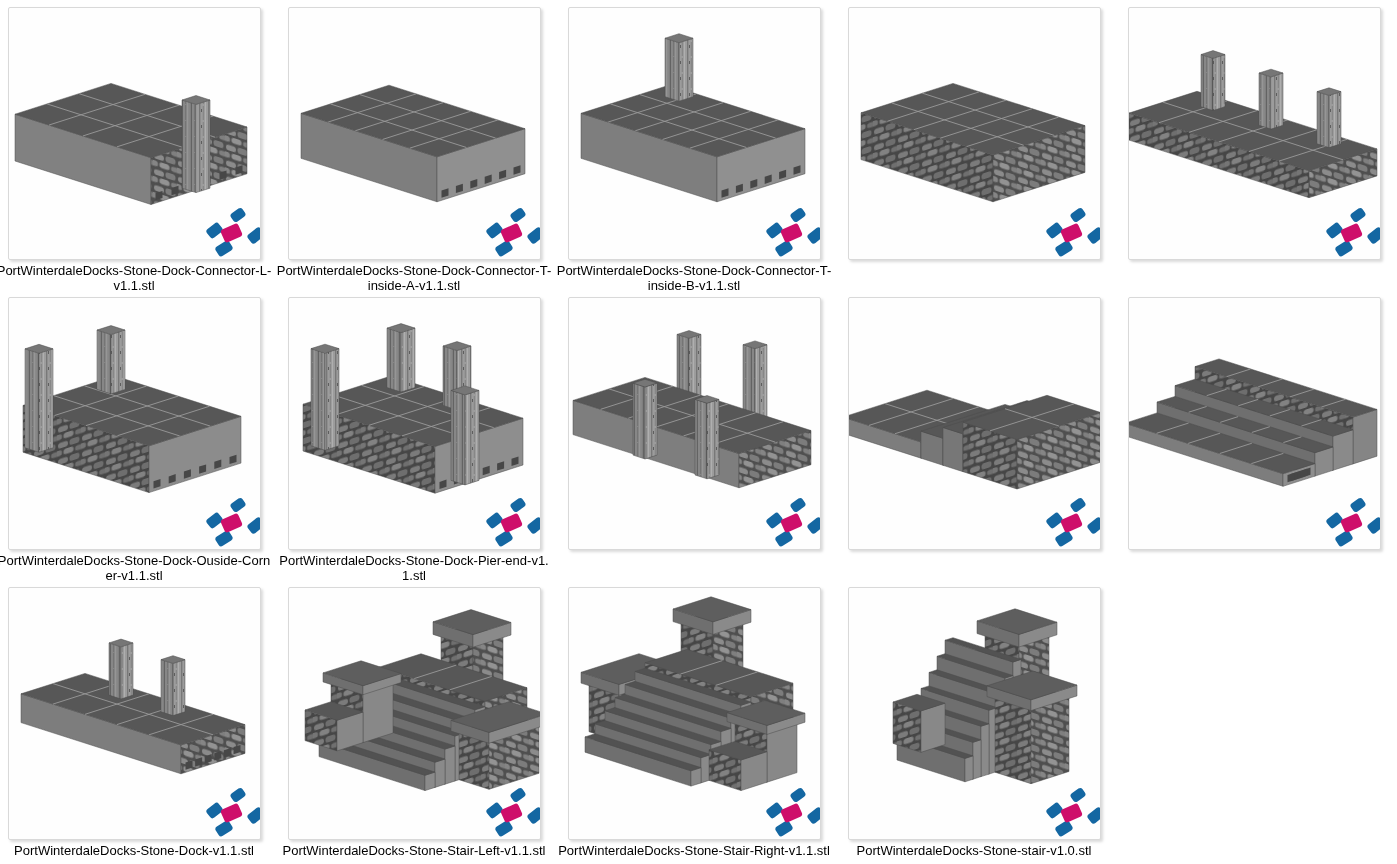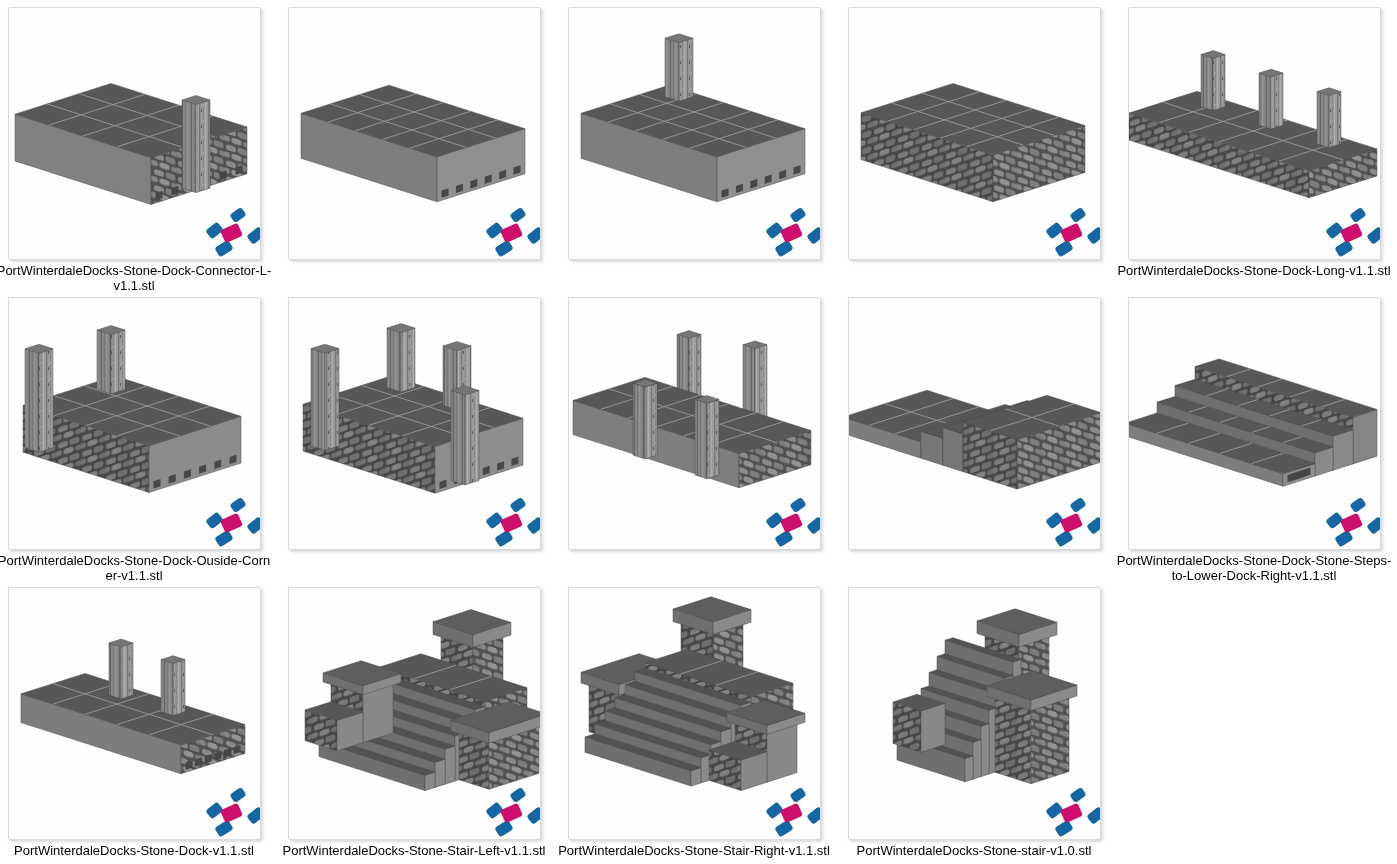--- a/index.html
+++ b/index.html
@@ -126,20 +126,21 @@
         <svg class="logo" viewBox="0 0 56 54" width="56" height="54">
           <g fill="#1467a2">
             <rect x="27" y="7" width="14" height="10" rx="3" transform="rotate(-35 34 12)"></rect>
             <rect x="3" y="22" width="15" height="11" rx="3" transform="rotate(-38 10.5 27.5)"></rect>
             <rect x="44" y="27" width="16" height="11" rx="3" transform="rotate(-38 52 32.5)"></rect>
             <rect x="12" y="40" width="16" height="11" rx="3" transform="rotate(-33 20 45.5)"></rect>
           </g>
           <rect x="18" y="23" width="19" height="14" rx="3" fill="#ce0e6a" transform="rotate(-24 27.5 30)"></rect>
         </svg>
       </div>
+    <div class="caption">PortWinterdaleDocks-Stone-Dock-Connector-T-inside-A-v1.1.stl</div>
   </div>
 
   <div class="tile">
     <div class="card">
         <svg class="render" viewBox="0 0 253 253" width="253" height="253">
           <polygon points="12.0,105.3 148.0,148.8 148.0,193.8 12.0,150.3" fill="#7e7e7e" stroke="#4c4c4c" stroke-width="0.5"></polygon>
           <polygon points="236.0,120.7 148.0,148.8 148.0,193.8 236.0,165.7" fill="#909090" stroke="#4c4c4c" stroke-width="0.5"></polygon>
           <polygon points="100.0,77.2 236.0,120.7 148.0,148.8 12.0,105.3" fill="#575757" stroke="#4c4c4c" stroke-width="0.5"></polygon>
           <g stroke="#9a9a9a" stroke-width="0.9">
             <line x1="127.2" y1="85.864" x2="39.2" y2="114.024"></line>
@@ -162,20 +163,21 @@
         <svg class="logo" viewBox="0 0 56 54" width="56" height="54">
           <g fill="#1467a2">
             <rect x="27" y="7" width="14" height="10" rx="3" transform="rotate(-35 34 12)"></rect>
             <rect x="3" y="22" width="15" height="11" rx="3" transform="rotate(-38 10.5 27.5)"></rect>
             <rect x="44" y="27" width="16" height="11" rx="3" transform="rotate(-38 52 32.5)"></rect>
             <rect x="12" y="40" width="16" height="11" rx="3" transform="rotate(-33 20 45.5)"></rect>
           </g>
           <rect x="18" y="23" width="19" height="14" rx="3" fill="#ce0e6a" transform="rotate(-24 27.5 30)"></rect>
         </svg>
       </div>
+    <div class="caption">PortWinterdaleDocks-Stone-Dock-Connector-T-inside-B-v1.1.stl</div>
   </div>
 
   <div class="tile">
     <div class="card">
         <svg class="render" viewBox="0 0 253 253" width="253" height="253">
           <polygon points="12.0,104.8 144.0,147.0 144.0,193.8 12.0,151.6" fill="url(#stL)" stroke="#4c4c4c" stroke-width="0.5"></polygon>
           <polygon points="236.0,117.6 144.0,147.0 144.0,193.8 236.0,164.4" fill="url(#stR)" stroke="#4c4c4c" stroke-width="0.5"></polygon>
           <polygon points="104.0,75.4 236.0,117.6 144.0,147.0 12.0,104.8" fill="#575757" stroke="#4c4c4c" stroke-width="0.5"></polygon>
           <g stroke="#9a9a9a" stroke-width="0.9">
             <line x1="130.4" y1="83.80799999999999" x2="38.400000000000006" y2="113.24799999999999"></line>
@@ -225,21 +227,20 @@
         <svg class="logo" viewBox="0 0 56 54" width="56" height="54">
           <g fill="#1467a2">
             <rect x="27" y="7" width="14" height="10" rx="3" transform="rotate(-35 34 12)"></rect>
             <rect x="3" y="22" width="15" height="11" rx="3" transform="rotate(-38 10.5 27.5)"></rect>
             <rect x="44" y="27" width="16" height="11" rx="3" transform="rotate(-38 52 32.5)"></rect>
             <rect x="12" y="40" width="16" height="11" rx="3" transform="rotate(-33 20 45.5)"></rect>
           </g>
           <rect x="18" y="23" width="19" height="14" rx="3" fill="#ce0e6a" transform="rotate(-24 27.5 30)"></rect>
         </svg>
       </div>
-    <div class="caption">PortWinterdaleDocks-Stone-Dock-Long-v1.1.stl</div>
   </div>
 
   <div class="tile">
     <div class="card">
         <svg class="render" viewBox="0 0 253 253" width="253" height="253">
           <polygon points="14.0,107.4 140.0,147.8 140.0,194.6 14.0,154.2" fill="url(#stL)" stroke="#4c4c4c" stroke-width="0.5"></polygon>
           <polygon points="232.0,118.3 140.0,147.8 140.0,194.6 232.0,165.1" fill="#8c8c8c" stroke="#4c4c4c" stroke-width="0.5"></polygon>
           <polygon points="106.0,78.0 232.0,118.3 140.0,147.8 14.0,107.4" fill="#575757" stroke="#4c4c4c" stroke-width="0.5"></polygon>
           <g stroke="#9a9a9a" stroke-width="0.9">
             <line x1="137.5" y1="88.07999999999998" x2="45.5" y2="117.51999999999998"></line>
@@ -309,20 +310,21 @@
         <svg class="logo" viewBox="0 0 56 54" width="56" height="54">
           <g fill="#1467a2">
             <rect x="27" y="7" width="14" height="10" rx="3" transform="rotate(-35 34 12)"></rect>
             <rect x="3" y="22" width="15" height="11" rx="3" transform="rotate(-38 10.5 27.5)"></rect>
             <rect x="44" y="27" width="16" height="11" rx="3" transform="rotate(-38 52 32.5)"></rect>
             <rect x="12" y="40" width="16" height="11" rx="3" transform="rotate(-33 20 45.5)"></rect>
           </g>
           <rect x="18" y="23" width="19" height="14" rx="3" fill="#ce0e6a" transform="rotate(-24 27.5 30)"></rect>
         </svg>
       </div>
+    <div class="caption">PortWinterdaleDocks-Stone-Dock-Pier-end-v1.1.stl</div>
   </div>
 
   <div class="tile">
     <div class="card">
         <svg class="render" viewBox="0 0 253 253" width="253" height="253">
           <polygon points="108.0,36.4 120.0,40.2 120.0,130.2 108.0,126.4" fill="url(#wdd)" stroke="#4c4c4c" stroke-width="0.5"></polygon>
           <polygon points="132.0,36.4 120.0,40.2 120.0,130.2 132.0,126.4" fill="url(#wd)" stroke="#4c4c4c" stroke-width="0.5"></polygon>
           <polygon points="120.0,32.6 132.0,36.4 120.0,40.2 108.0,36.4" fill="#767676" stroke="#4c4c4c" stroke-width="0.5"></polygon>
           <polygon points="174.0,46.7 186.0,50.6 186.0,151.4 174.0,147.5" fill="url(#wdd)" stroke="#4c4c4c" stroke-width="0.5"></polygon>
           <polygon points="198.0,46.7 186.0,50.6 186.0,151.4 198.0,147.5" fill="url(#wd)" stroke="#4c4c4c" stroke-width="0.5"></polygon>
@@ -449,21 +451,20 @@
         <svg class="logo" viewBox="0 0 56 54" width="56" height="54">
           <g fill="#1467a2">
             <rect x="27" y="7" width="14" height="10" rx="3" transform="rotate(-35 34 12)"></rect>
             <rect x="3" y="22" width="15" height="11" rx="3" transform="rotate(-38 10.5 27.5)"></rect>
             <rect x="44" y="27" width="16" height="11" rx="3" transform="rotate(-38 52 32.5)"></rect>
             <rect x="12" y="40" width="16" height="11" rx="3" transform="rotate(-33 20 45.5)"></rect>
           </g>
           <rect x="18" y="23" width="19" height="14" rx="3" fill="#ce0e6a" transform="rotate(-24 27.5 30)"></rect>
         </svg>
       </div>
-    <div class="caption">PortWinterdaleDocks-Stone-Dock-Stone-Steps-to-Lower-Dock-Right-v1.1.stl</div>
   </div>
 
   <div class="tile">
     <div class="card">
         <svg class="render" viewBox="0 0 253 253" width="253" height="253">
           <polygon points="12.0,105.8 172.0,157.0 172.0,185.8 12.0,134.6" fill="#7d7d7d" stroke="#4c4c4c" stroke-width="0.5"></polygon>
           <polygon points="236.0,136.6 172.0,157.0 172.0,185.8 236.0,165.4" fill="url(#stR)" stroke="#4c4c4c" stroke-width="0.5"></polygon>
           <polygon points="76.0,85.4 236.0,136.6 172.0,157.0 12.0,105.8" fill="#575757" stroke="#4c4c4c" stroke-width="0.5"></polygon>
           <g stroke="#9a9a9a" stroke-width="0.9">
             <line x1="108" y1="95.60000000000001" x2="44" y2="116.08"></line>

